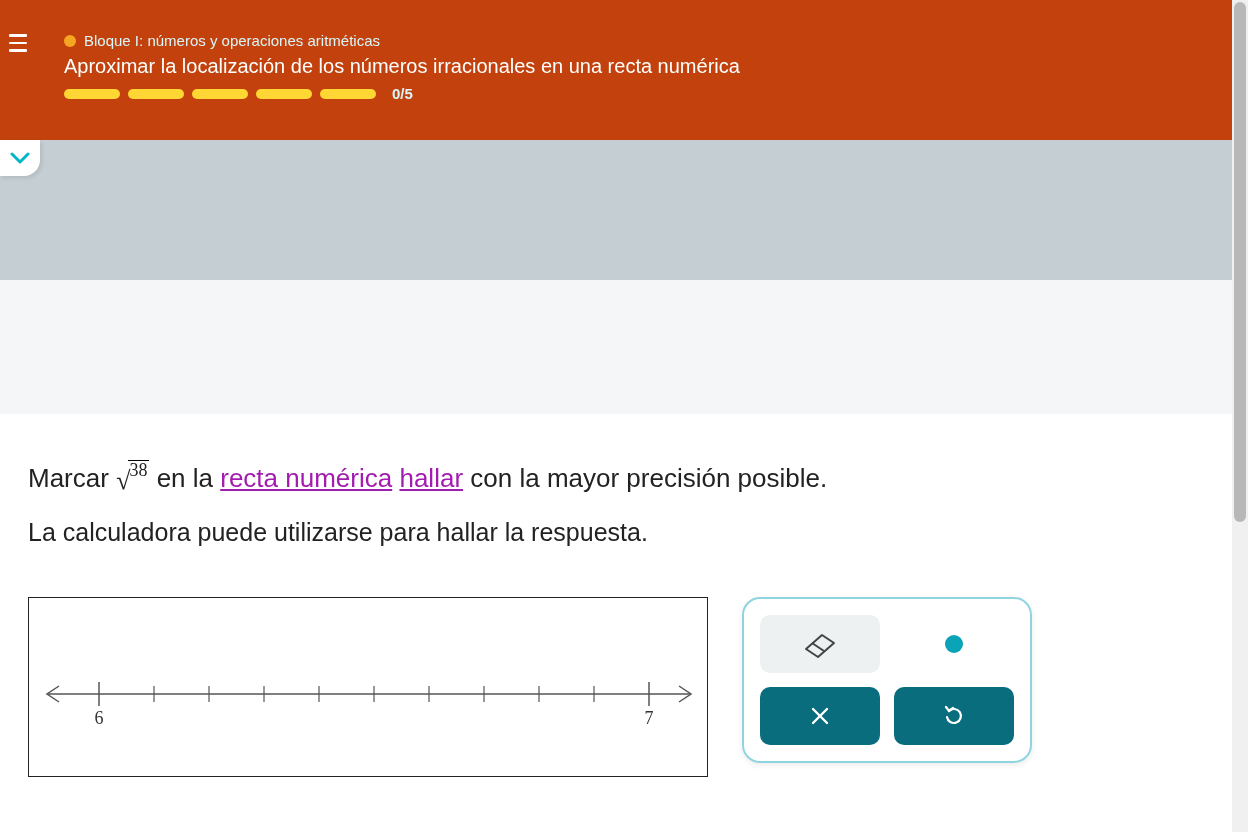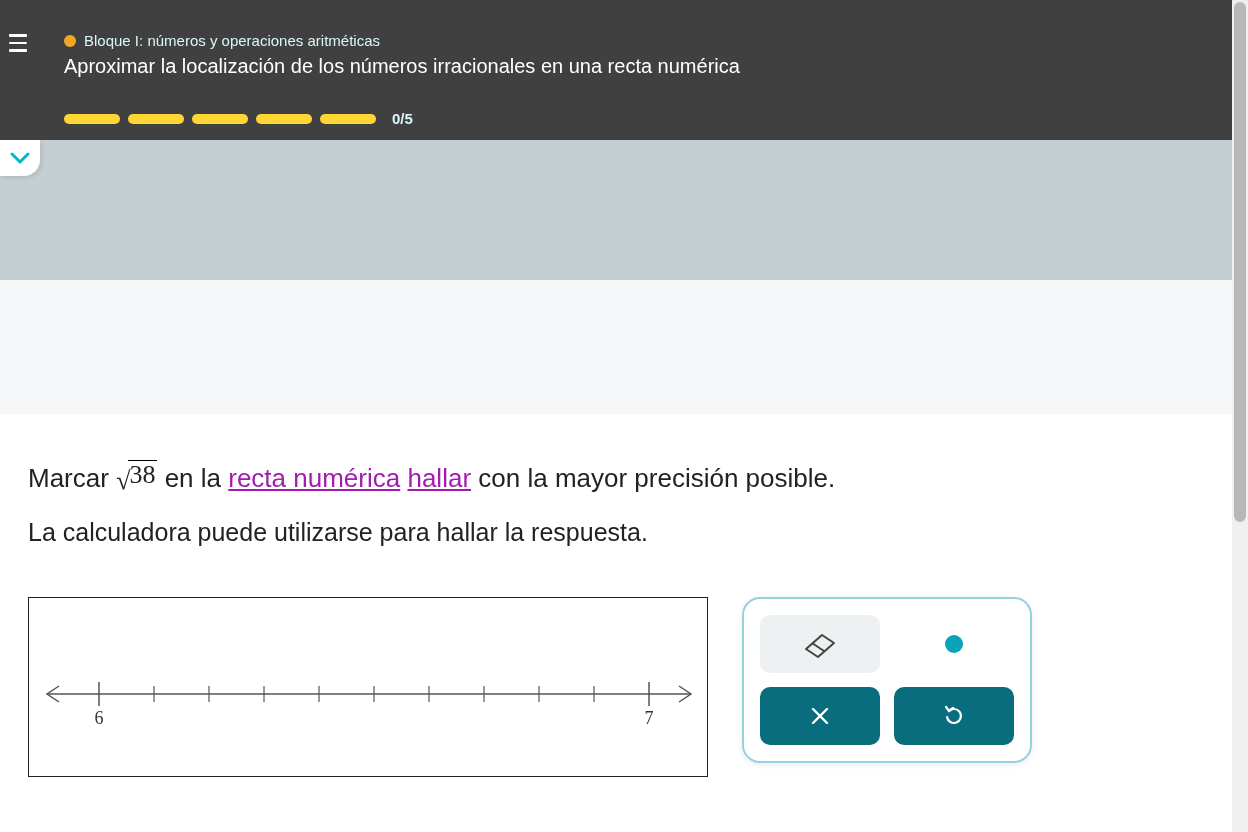--- a/index.html
+++ b/index.html
@@ -7,21 +7,21 @@
     .root { width: 1232px; height: 832px; position: relative; }
 
     
     .scrollbar-track { position: absolute; right: 0; top: 0; width: 16px; height: 832px; background: #f0f0f0; }
     .scrollbar-thumb { position: absolute; left: 2px; top: 2px; width: 12px; height: 520px; background: #b8b8b8; border-radius: 6px; }
 
     
     .header {
       width: 1232px;
       height: 140px;
-      background: #404040;
+      background: #c2410c;
       color: #fff;
       padding: 32px 20px 16px 64px;
       position: relative;
     }
     .hamburger {
       position: absolute;
       left: 0;
       top: 0;
       width: 36px;
       height: 140px;
@@ -31,21 +31,21 @@
       align-items: center;
       padding-top: 34px;
       gap: 5px;
       color: #fff;
       cursor: pointer;
     }
     .hamburger div { width: 18px; height: 2.5px; background: #fff; border-radius: 1px; }
 
     .section-row { display: flex; align-items: center; gap: 8px; font-size: 15px; color: #d9f7fb; margin-bottom: 6px; }
     .section-dot { width: 12px; height: 12px; border-radius: 50%; background: #f5a623; }
-    .lesson-title { font-size: 20px; font-weight: 500; color: #fff; margin-bottom: 32px; }
+    .lesson-title { font-size: 20px; font-weight: 500; color: #fff; margin-bottom: 7px; }
 
     .progress-row { display: flex; align-items: center; gap: 8px; font-weight: bold; }
     .seg { width: 56px; height: 10px; background: #ffd633; border-radius: 5px; }
     .progress-text { color: #d9f7fb; font-size: 15px; margin-left: 8px; }
 
     
     .collapse-tab {
       position: absolute;
       left: 0;
       top: 140px;
@@ -71,21 +71,21 @@
     .problem-line {
       font-size: 26px;
       color: #222;
       line-height: 1.6;
       margin-bottom: 18px;
     }
     .sqrt-wrap { display: inline-flex; align-items: flex-start; position: relative; top: 2px; }
     .sqrt-sym { font-size: 26px; font-family: 'Times New Roman', serif; }
     .radicand {
       font-family: 'Times New Roman', serif;
-      font-size: 26px;
+      font-size: 18px;
       border-top: 1.5px solid #000;
       padding: 0 2px 0 1px;
       margin-left: -2px;
       line-height: 1.1;
     }
     .link-term { color: #a21caf; text-decoration: underline; cursor: pointer; }
 
     .problem-sub { font-size: 25px; color: #222; margin-bottom: 50px; }
 
     

